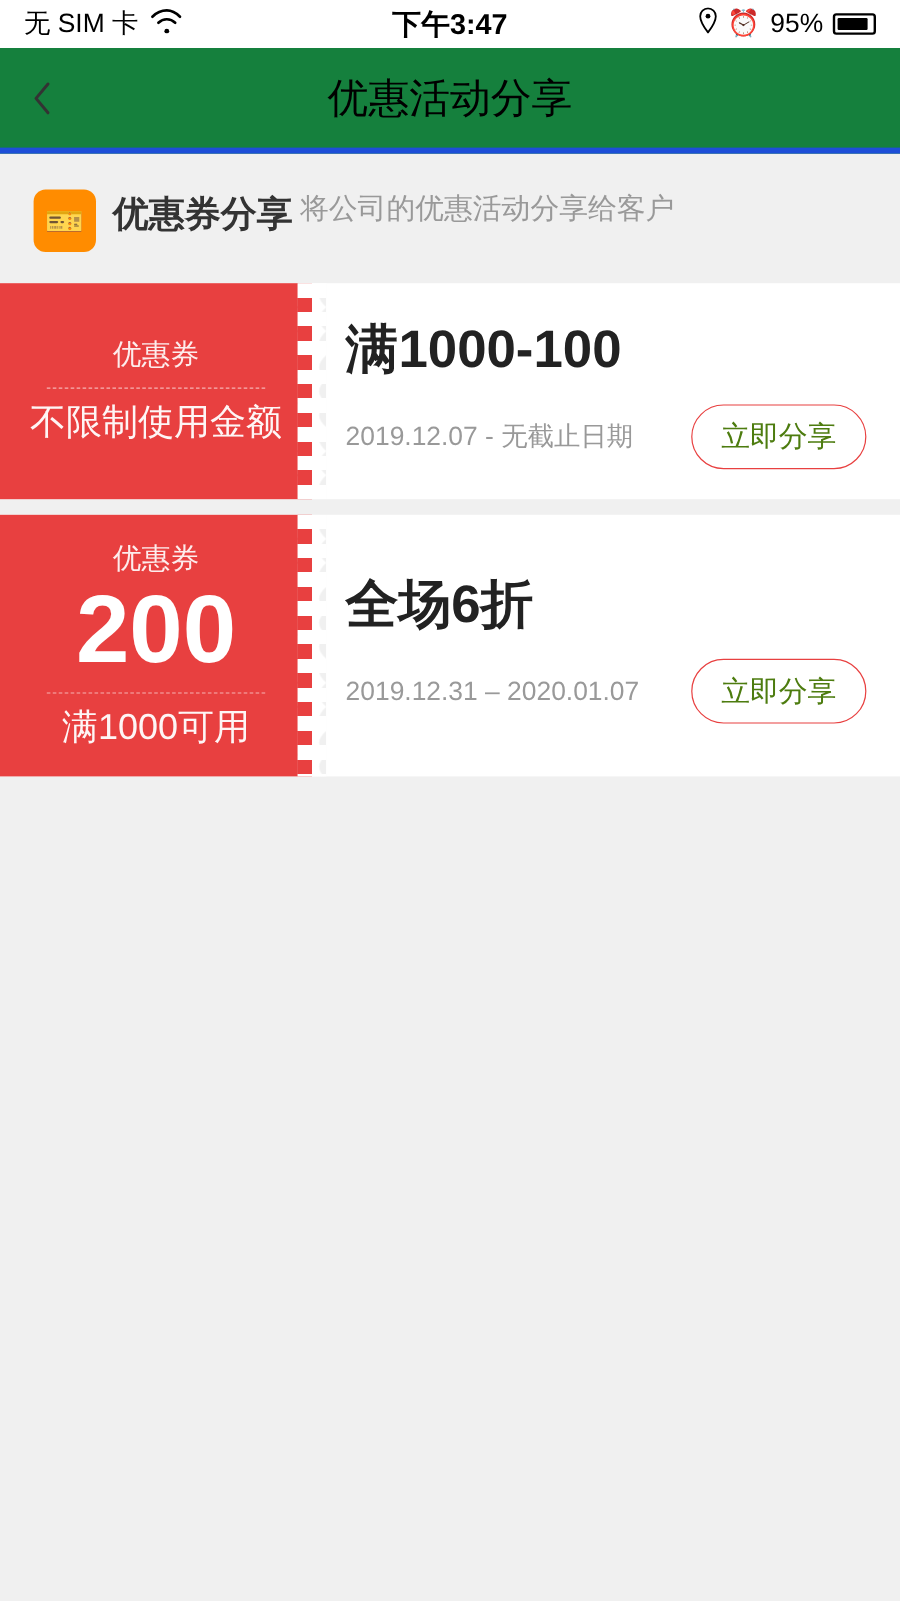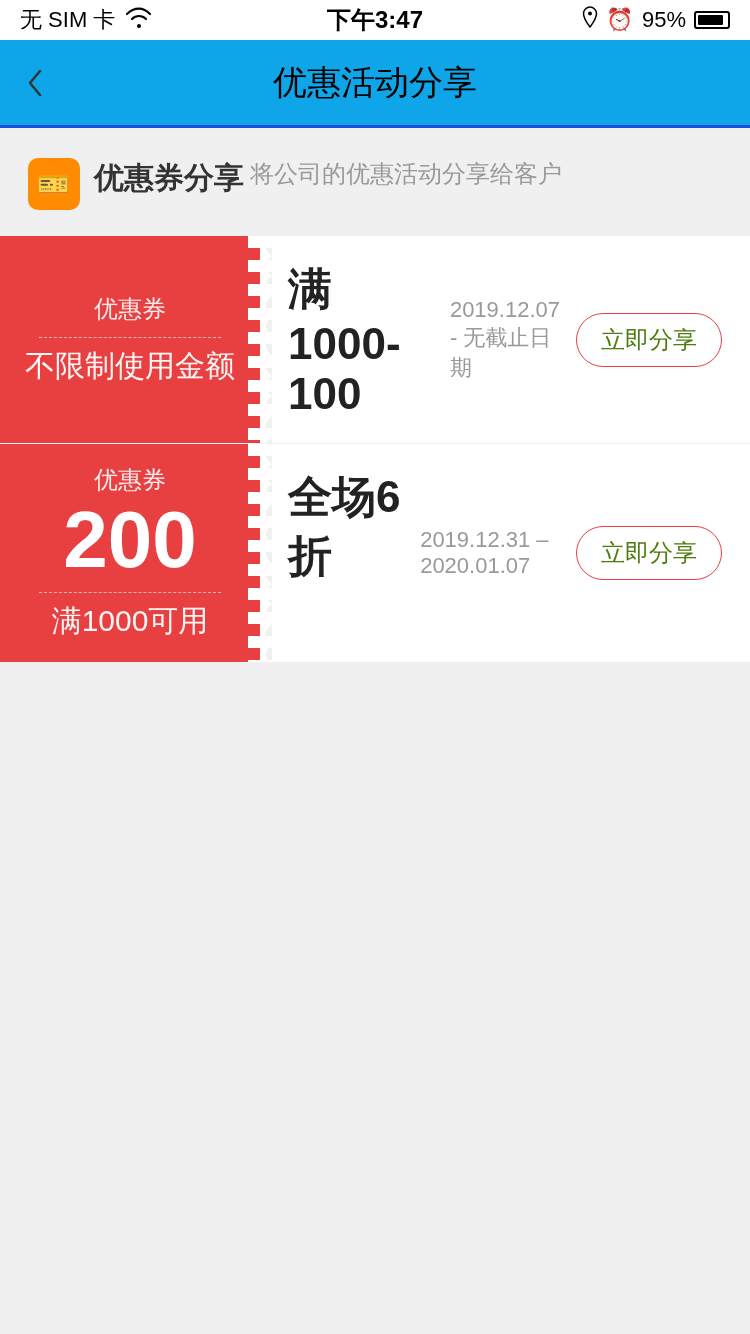--- a/index.html
+++ b/index.html
@@ -57,26 +57,26 @@
       width: 90%;
       height: 100%;
       background: #000;
       border-radius: 1px;
     }
 
     
     .nav-bar {
       width: 100%;
       height: 88px;
-      background: #0ea5e9;
+      background: #15803d;
       display: flex;
       align-items: center;
       justify-content: center;
       position: relative;
-      border-bottom: 3px solid #1d4ed8;
+      border-bottom: 5px solid #1d4ed8;
     }
     .nav-back {
       position: absolute;
       left: 24px;
       font-size: 36px;
       color: #333;
       cursor: pointer;
       display: flex;
       align-items: center;
     }
@@ -118,21 +118,21 @@
       font-size: 24px;
       color: #999;
     }
 
     
     .coupon-list {
       background: #f0f0f0;
       padding: 10px 0;
       display: flex;
       flex-direction: column;
-      gap: 1px;
+      gap: 13px;
     }
 
     
     .coupon-card {
       background: #fff;
       margin: 0 0;
       display: flex;
       align-items: stretch;
       min-height: 180px;
       position: relative;
@@ -188,21 +188,21 @@
     }
     .coupon-condition {
       font-size: 30px;
       color: rgba(255,255,255,0.95);
       text-align: center;
     }
 
     .coupon-right {
       flex: 1;
       display: flex;
-      flex-direction: row;
+      flex-direction: column;
       justify-content: center;
       padding: 24px 28px;
       gap: 16px;
     }
     .coupon-name {
       font-size: 44px;
       font-weight: 600;
       color: #222;
     }
     .coupon-meta {

